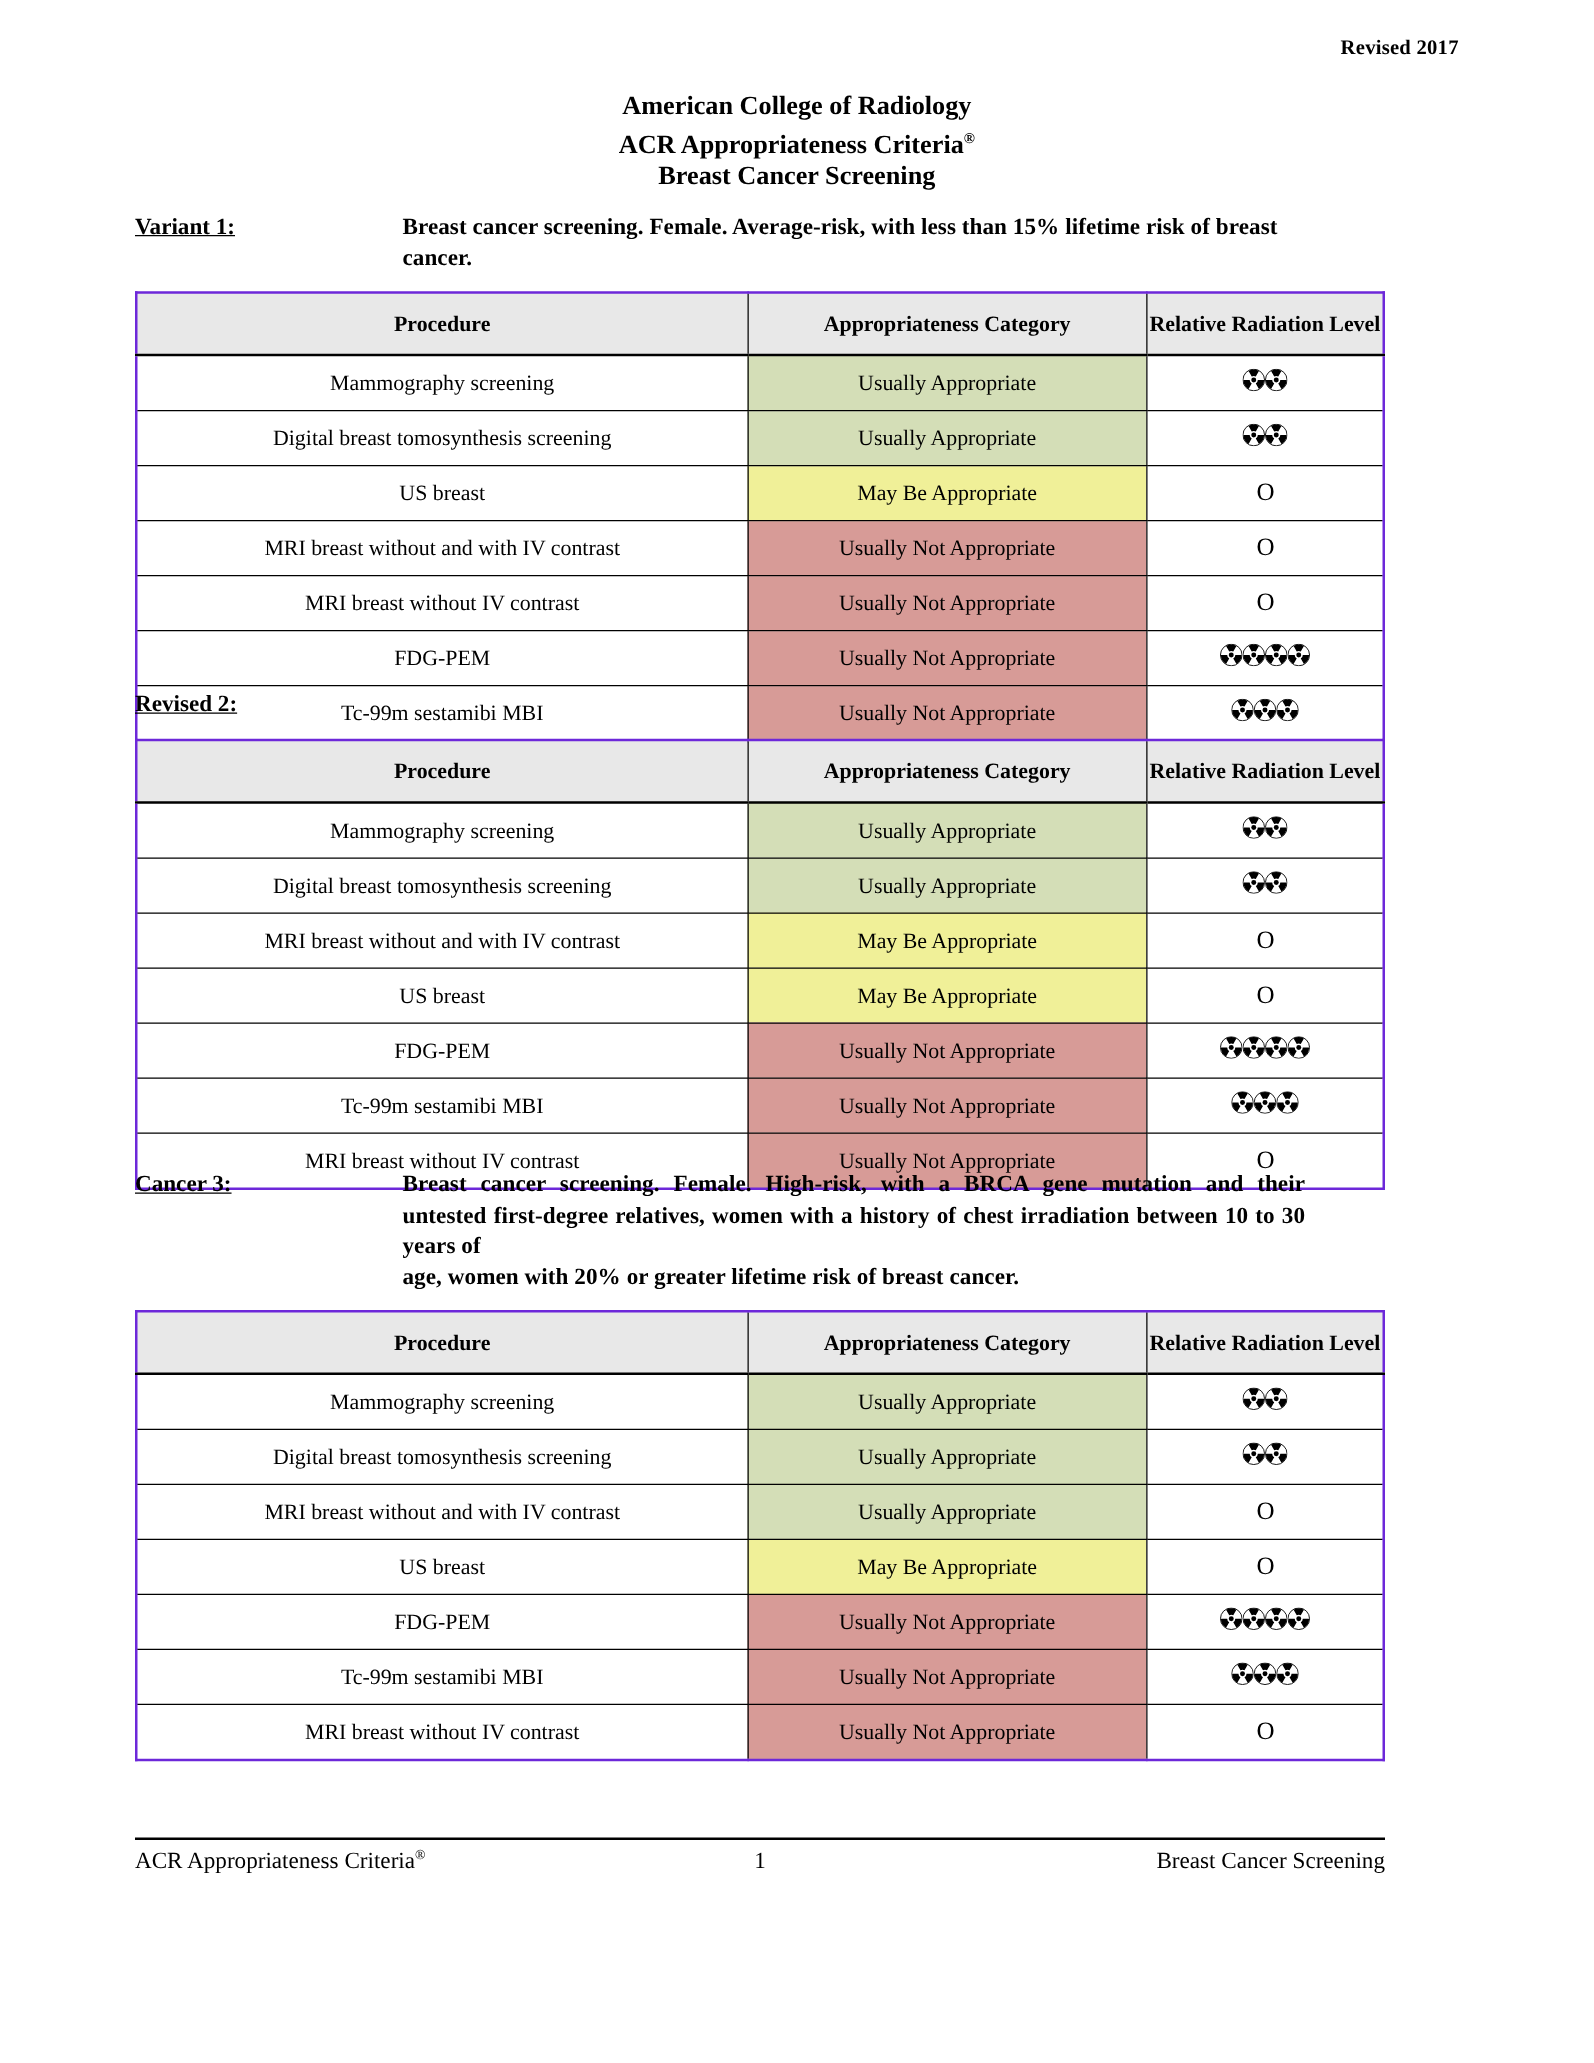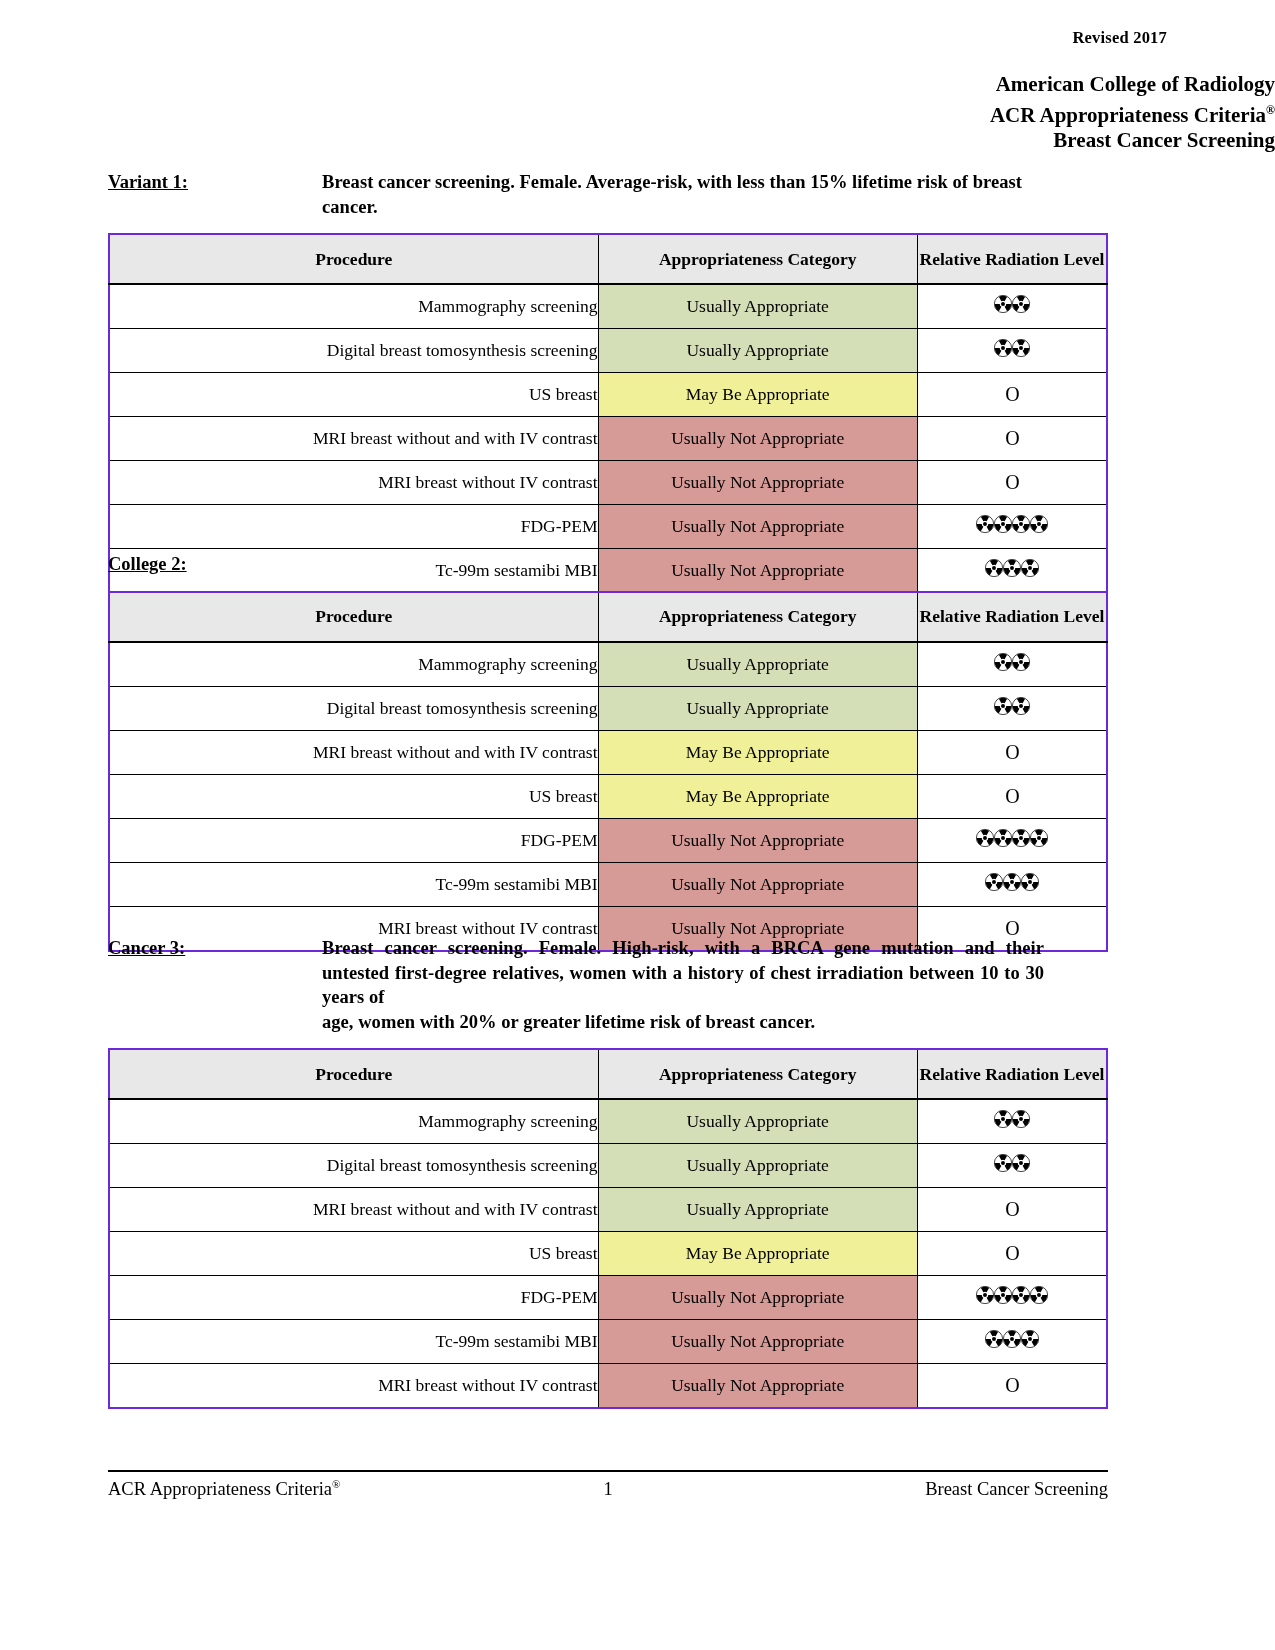--- a/index.html
+++ b/index.html
@@ -32,21 +32,21 @@
     font-weight: bold;
     letter-spacing: .2px;
   }
 
   
   .doc-title {
     position: absolute;
     top: 72px;
     left: 0;
     width: 1275px;
-    text-align: right;
+    text-align: center;
     font-weight: bold;
     font-size: 21px;
     line-height: 25.5px;
   }
   .doc-title .line { display: block; white-space: pre; }
   .doc-title sup { font-size: 12px; vertical-align: super; }
 
   
   .variant-block {
     position: absolute;
@@ -94,21 +94,21 @@
     font-weight: bold;
     text-align: center;
     height: 48px;
     border-bottom: 2px solid #000;
   }
   col.c-proc { width: 49%; }
   col.c-cat  { width: 32%; }
   col.c-rrl  { width: 19%; }
 
   td.proc {
-    text-align: right;
+    text-align: center;
     padding-left: 10px;
     background: #ffffff;
     border-right: 2px solid #000;
   }
   td.cat {
     text-align: center;
     border-right: 2px solid #000;
   }
   td.rrl {
     text-align: center;
@@ -309,21 +309,21 @@
                   <circle cx="50" cy="50" r="11" fill="#000"></circle>
                 </svg>
               </span></td>
           </tr>
         </tbody>
     </table>
   </div>
 
   <div class="variant-block" id="variant-2" style="top:552px;">
     <div class="variant-head">
-      <div class="variant-label">College 2:</div>
+      <div class="variant-label">Revised 2:</div>
     </div>
     <table class="acr">
       <colgroup>
           <col class="c-proc">
           <col class="c-cat">
           <col class="c-rrl">
         </colgroup>
       <thead>
         <tr>
           <th>Procedure</th>

